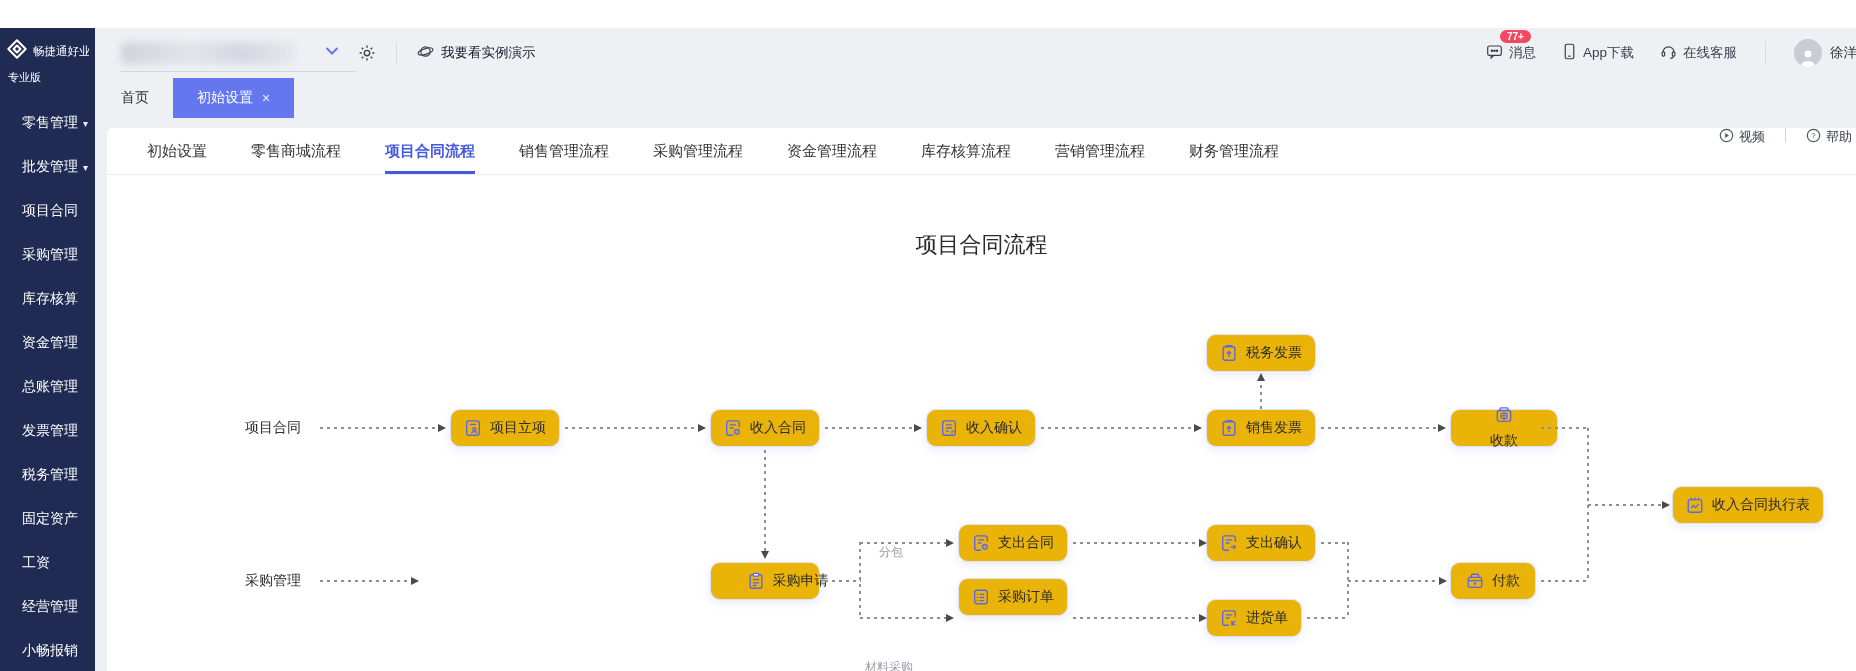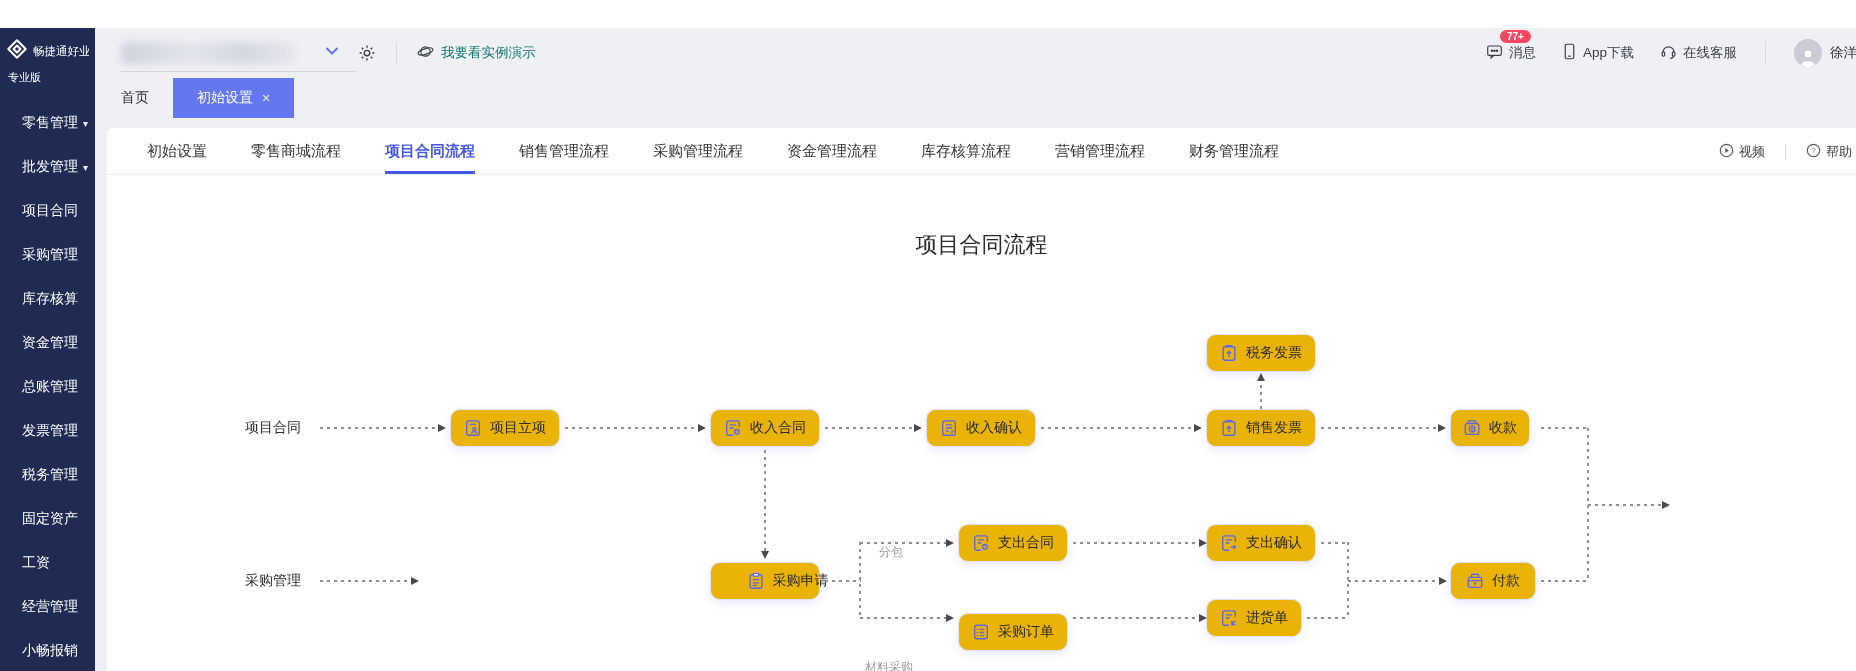--- a/index.html
+++ b/index.html
@@ -28,21 +28,21 @@
   
   .topbar { height: 50px; background: #eef0f4; display: flex; align-items: center; padding: 0 0 0 26px; }
   .org-select { display: flex; align-items: center; position: relative; }
   .org-blur { width: 175px; height: 22px; border-radius: 4px;
       background: linear-gradient(90deg,#c7cbd4 0%,#dfe2e9 40%,#cdd1da 70%,#e4e6ec 100%);
       filter: blur(4px); opacity: .8; }
   .org-underline { position: absolute; left: 0; bottom: -8px; width: 235px; height: 1px; background: #d3d6de; }
   .chevron { margin-left: 28px; }
   .icon-btn { margin-left: 18px; display: flex; align-items: center; cursor: pointer; }
   .vdiv { width: 1px; height: 22px; background: #d7dae1; margin: 0 20px; }
-  .demo { display: flex; align-items: center; gap: 7px; font-size: 13.5px; color: #0f766e; cursor: pointer; }
+  .demo { display: flex; align-items: center; gap: 7px; font-size: 13.5px; color: #0f172a; cursor: pointer; }
   .topbar-right { margin-left: auto; display: flex; align-items: center; gap: 26px; padding-right: 0; }
   .tb-item { display: flex; align-items: center; gap: 6px; font-size: 13.5px; color: #3a3f4a; cursor: pointer; position: relative; }
   .badge { position: absolute; top: -13px; left: 14px; background: #f5475f; color: #fff; font-size: 10px;
       padding: 1px 7px; border-radius: 9px; font-weight: bold; }
   .user { display: flex; align-items: center; gap: 8px; cursor: pointer; }
   .avatar { width: 28px; height: 28px; border-radius: 50%; background: #c9ccd4; display: flex; align-items: flex-end; justify-content: center; overflow: hidden; }
   .user-name { font-size: 13.5px; width: 26px; overflow: hidden; white-space: nowrap; }
 
   
   .wtab-strip { height: 40px; background: #eef0f4; display: flex; align-items: stretch; }
@@ -51,21 +51,21 @@
   .wtab .close { font-size: 14px; opacity: .9; cursor: pointer; }
 
   
   .main { flex: 1; background: #eef0f4; min-height: 0; }
   .panel { margin: 10px 0 0 12px; background: #fff; height: 543px; position: relative; border-top-left-radius: 6px; }
 
   
   .ftab-bar { height: 47px; border-bottom: 1px solid #ecedf2; display: flex; align-items: stretch; padding-left: 40px; position: relative; }
   .ftab { display: flex; align-items: center; font-size: 15px; color: #333; margin-right: 44px; cursor: pointer; border-bottom: 3px solid transparent; padding-top: 3px; white-space: nowrap; }
   .ftab.active { color: #4558e0; border-bottom-color: #4558e0; font-weight: bold; }
-  .ftab-right { position: absolute; right: 4px; top: 0; height: 47px; display: flex; align-items: center; gap: 20px; font-size: 13px; color: #3a3f4a; }
+  .ftab-right { position: absolute; right: 4px; top: 0; height: 47px; display: flex; align-items: flex-start; gap: 20px; font-size: 13px; color: #3a3f4a; }
   .ftab-right .sep { width: 1px; height: 14px; background: #cfd2d9; }
   .tr-item { display: flex; align-items: center; gap: 5px; cursor: pointer; }
 
   
   .diagram-title { position: absolute; left: 0; right: 0; top: 102px; text-align: center; font-size: 22px; color: #2b2b2b; font-weight: 500; }
   .lane-label { position: absolute; font-size: 14px; color: #2b2b2b; }
   .node { position: absolute; height: 38px; background: #eab308; border: 1px solid #dfe3f8; border-radius: 10px;
       box-shadow: 0 3px 10px rgba(93,102,240,.14); display: flex; align-items: center; justify-content: center;
       gap: 8px; font-size: 14px; color: #2b2b2b; cursor: pointer; white-space: nowrap; }
   .node svg { flex: 0 0 auto; }
@@ -310,30 +310,38 @@
 
           <div class="node" style="left:1099px; top:206px; width:110px;">
             <svg width="18" height="18" viewBox="0 0 20 20" fill="none" stroke="#5b66f0" stroke-width="1.5">
               <rect x="3.5" y="3" width="13" height="15" rx="2.2"></rect>
               <path d="M7 3V1.8h6V3"></path>
               <path d="M10 14.5V8.5M7.6 10.6 L10 8.2 L12.4 10.6"></path>
             </svg>
             <span>税务发票</span>
           </div>
 
-          <div class="node" style="left:1343px; top:281px; width:80px;">
+          <div class="node" style="left:1343px; top:281px; width:108px;flex-direction:column;">
             <svg width="18" height="18" viewBox="0 0 20 20" fill="none" stroke="#5b66f0" stroke-width="1.5">
               <rect x="2.5" y="5" width="15" height="12" rx="2.5"></rect>
               <path d="M5.5 5V3.5a1.5 1.5 0 0 1 1.5-1.5h6a1.5 1.5 0 0 1 1.5 1.5V5"></path>
               <circle cx="10" cy="11" r="3.4"></circle>
               <path d="M8.6 9.6l1.4 1.6 1.4-1.6M10 11.2v2" stroke-width="1.2"></path>
             </svg>
             <span>收款</span>
           </div>
 
+          <div class="node" style="left:1565px; top:358px; width:152px;">
+            <svg width="18" height="18" viewBox="0 0 20 20" fill="none" stroke="#5b66f0" stroke-width="1.5">
+              <rect x="2.5" y="4" width="15" height="14" rx="2.2"></rect>
+              <path d="M6 4V1.8M10 4V1.8M14 4V1.8"></path>
+              <path d="M5.5 13.5l2.6-3 2.4 2.4 3.6-4" stroke-width="1.4"></path>
+            </svg>
+            <span>收入合同执行表</span>
+          </div>
 
           <div class="node" style="left:603px; top:434px; width:110px;padding-left:45px;">
             <svg width="18" height="18" viewBox="0 0 20 20" fill="none" stroke="#5b66f0" stroke-width="1.5">
               <rect x="3.5" y="3" width="13" height="15" rx="2.2"></rect>
               <rect x="7" y="1.5" width="6" height="3" rx="1" fill="#ffffff"></rect>
               <path d="M6.5 8.5h7M6.5 12h7M6.5 15h4"></path>
             </svg>
             <span>采购申请</span>
           </div>
 
@@ -349,21 +357,21 @@
 
           <div class="node" style="left:1099px; top:396px; width:110px;">
             <svg width="18" height="18" viewBox="0 0 20 20" fill="none" stroke="#5b66f0" stroke-width="1.5">
               <path d="M17 9V4.5A2.5 2.5 0 0 0 14.5 2h-9A2.5 2.5 0 0 0 3 4.5v11A2.5 2.5 0 0 0 5.5 18H10"></path>
               <path d="M6.5 6.5h7M6.5 10h4"></path>
               <path d="M11.5 14.5h5.5M15 12.5l2.2 2-2.2 2"></path>
             </svg>
             <span>支出确认</span>
           </div>
 
-          <div class="node" style="left:851px; top:485px; width:110px;">
+          <div class="node" style="left:851px; top:450px; width:110px;">
             <svg width="18" height="18" viewBox="0 0 20 20" fill="none" stroke="#5b66f0" stroke-width="1.5">
               <rect x="3" y="2.5" width="14" height="15" rx="2.5"></rect>
               <path d="M8.5 7h5M8.5 10.5h5M8.5 14h5"></path>
               <path d="M6 7h.01M6 10.5h.01M6 14h.01" stroke-width="1.8" stroke-linecap="round"></path>
             </svg>
             <span>采购订单</span>
           </div>
 
           <div class="node" style="left:1099px; top:471px; width:96px;">
             <svg width="18" height="18" viewBox="0 0 20 20" fill="none" stroke="#5b66f0" stroke-width="1.5">

